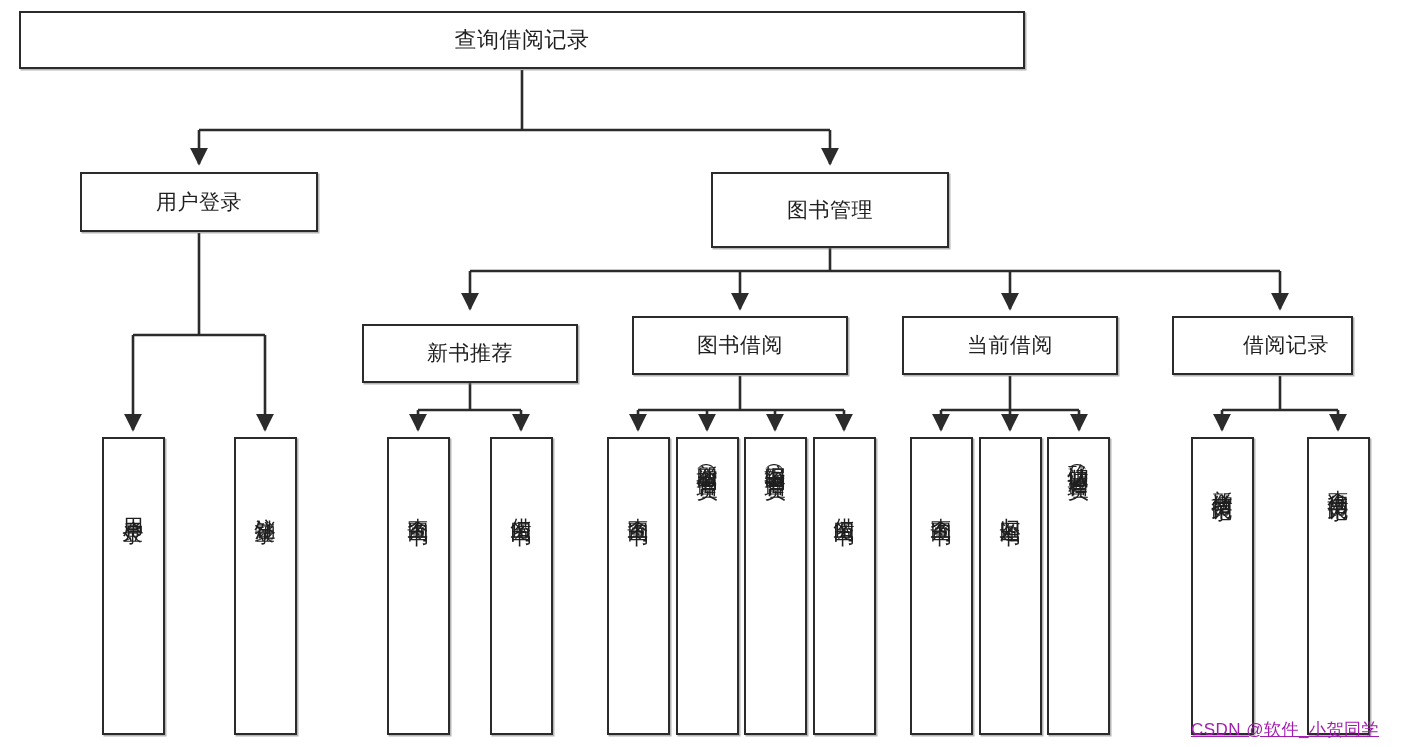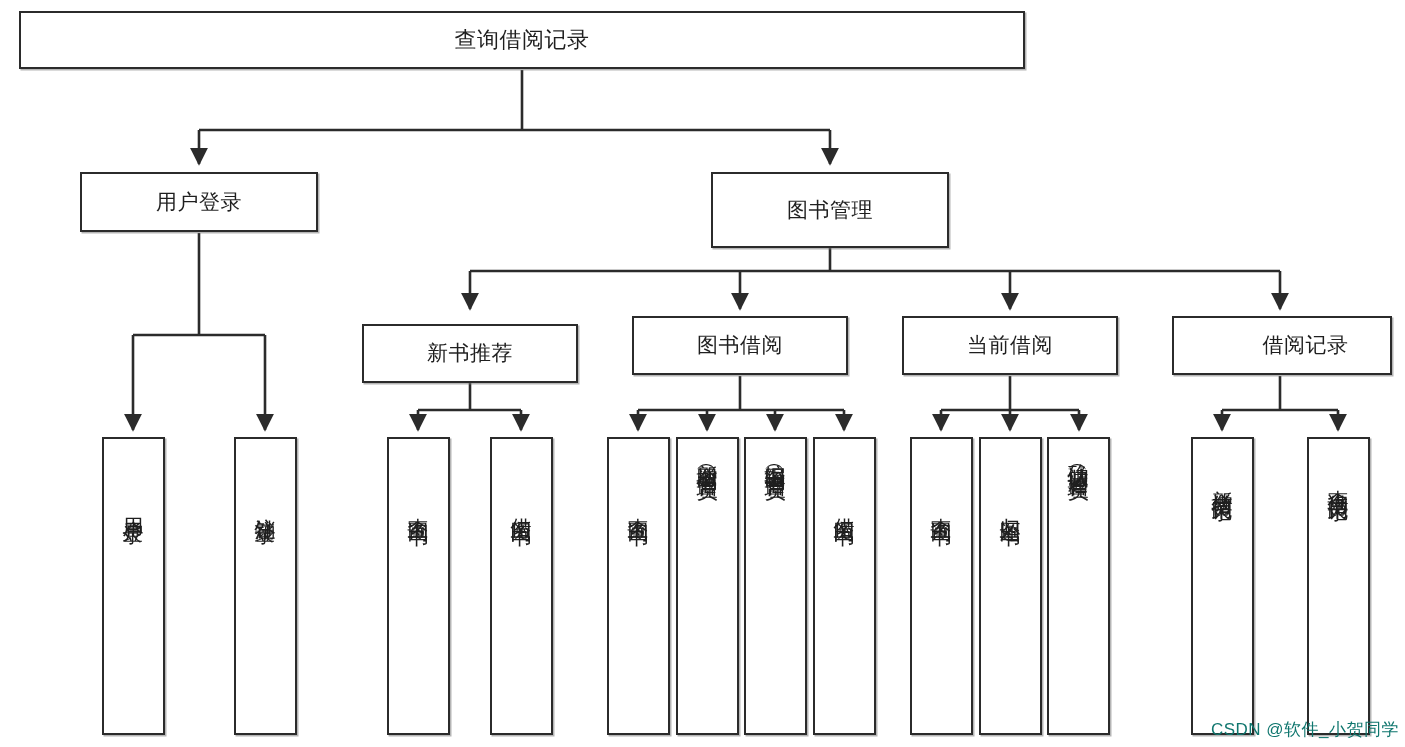--- a/index.html
+++ b/index.html
@@ -55,27 +55,28 @@
     letter-spacing: 2.5px;
     line-height: 1;
     margin-top: 4px;
   }
   .node.vert.short .label { margin-top: 60px; }
   .node.vert.mid .label   { margin-top: 32px; }
   .node.vert.tall .label  { margin-top: 6px; }
 
   #watermark {
     position: absolute;
-    right: 6px;
+    right: 26px;
     bottom: 6px;
     font-size: 17px;
-    color: #0f766e;
+    color: #a21caf;
     white-space: nowrap;
     letter-spacing: 0.5px;
     user-select: none;
+    text-decoration: underline;
   }
 </style>
 </head>
 <body>
 
 <div id="canvas">
 
   <svg id="edges" viewBox="0 0 1405 747">
     <defs>
       <marker id="arrow" viewBox="0 0 10 10" refX="9" refY="5" markerWidth="7" markerHeight="7" orient="auto-start-reverse">
@@ -142,21 +143,21 @@
 
   <div class="node horiz" style="left:362px; top:324px; width:216px; height:59px;">
     <span class="label">新书推荐</span>
   </div>
   <div class="node horiz" style="left:632px; top:316px; width:216px; height:59px;">
     <span class="label">图书借阅</span>
   </div>
   <div class="node horiz" style="left:902px; top:316px; width:216px; height:59px;">
     <span class="label">当前借阅</span>
   </div>
-  <div class="node horiz" style="left:1172px; top:316px; width:220px; height:59px;padding-left:47px;">
+  <div class="node horiz" style="left:1172px; top:316px; width:181px; height:59px;padding-left:47px;">
     <span class="label">借阅记录</span>
   </div>
 
   <div class="node vert short" style="left:102px; top:437px; width:63px; height:298px;">
     <span class="label">用户登录</span>
   </div>
   <div class="node vert short" style="left:234px; top:437px; width:63px; height:298px;">
     <span class="label">注销登录</span>
   </div>
 

